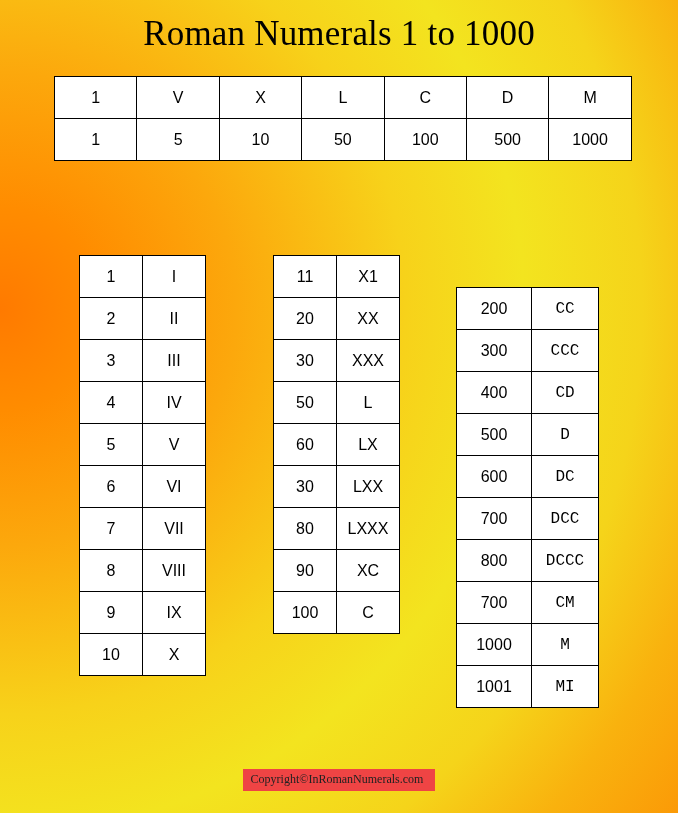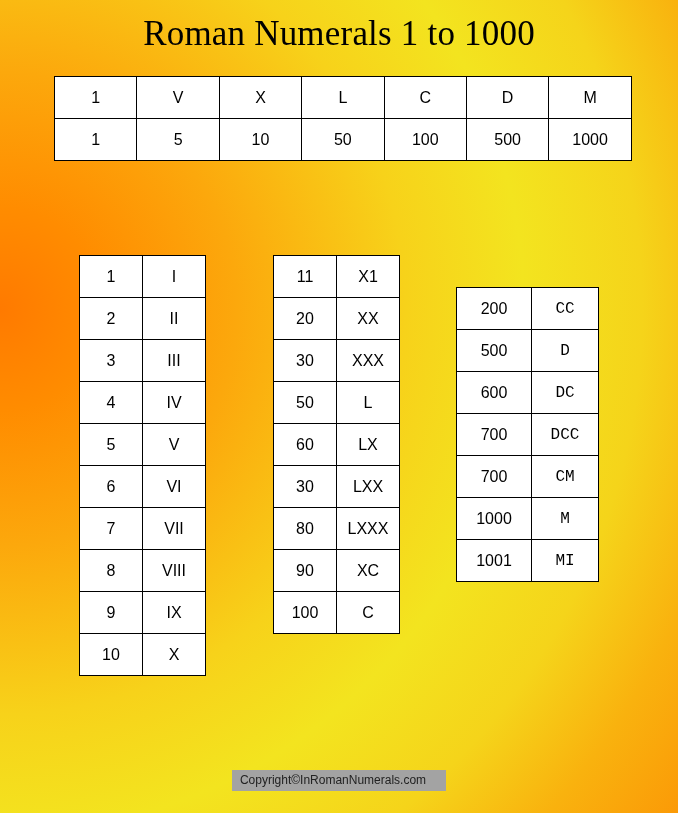--- a/index.html
+++ b/index.html
@@ -75,25 +75,25 @@
 
   .footer {
     position: absolute;
     left: 0;
     bottom: 22px;
     width: 100%;
     text-align: center;
   }
   .footer span {
     display: inline-block;
-    background: #a3a3a3;
+    background: #ef4444;
     color: #222;
     font-size: 12px;
-    padding: 3px 20px 4px 8px;
-    font-family: Liberation Sans, sans-serif;
+    padding: 3px 12px 4px 8px;
+    font-family: Liberation Serif, serif;
   }
 </style>
 </head>
 <body>
 
 <div class="page">
 
   <div class="title">Roman Numerals 1 to 1000</div>
 
   <table class="grid key-table" id="key-table">
@@ -205,30 +205,42 @@
     </tbody>
   </table>
 
   <table class="grid col-table" id="table-200-1001">
     <tbody>
       <tr>
           <td class="num">200</td>
           <td class="rom">CC</td>
         </tr>
       <tr>
+          <td class="num">300</td>
+          <td class="rom">CCC</td>
+        </tr>
+      <tr>
+          <td class="num">400</td>
+          <td class="rom">CD</td>
+        </tr>
+      <tr>
           <td class="num">500</td>
           <td class="rom">D</td>
         </tr>
       <tr>
           <td class="num">600</td>
           <td class="rom">DC</td>
         </tr>
       <tr>
           <td class="num">700</td>
           <td class="rom">DCC</td>
+        </tr>
+      <tr>
+          <td class="num">800</td>
+          <td class="rom">DCCC</td>
         </tr>
       <tr>
           <td class="num">700</td>
           <td class="rom">CM</td>
         </tr>
       <tr>
           <td class="num">1000</td>
           <td class="rom">M</td>
         </tr>
       <tr>

